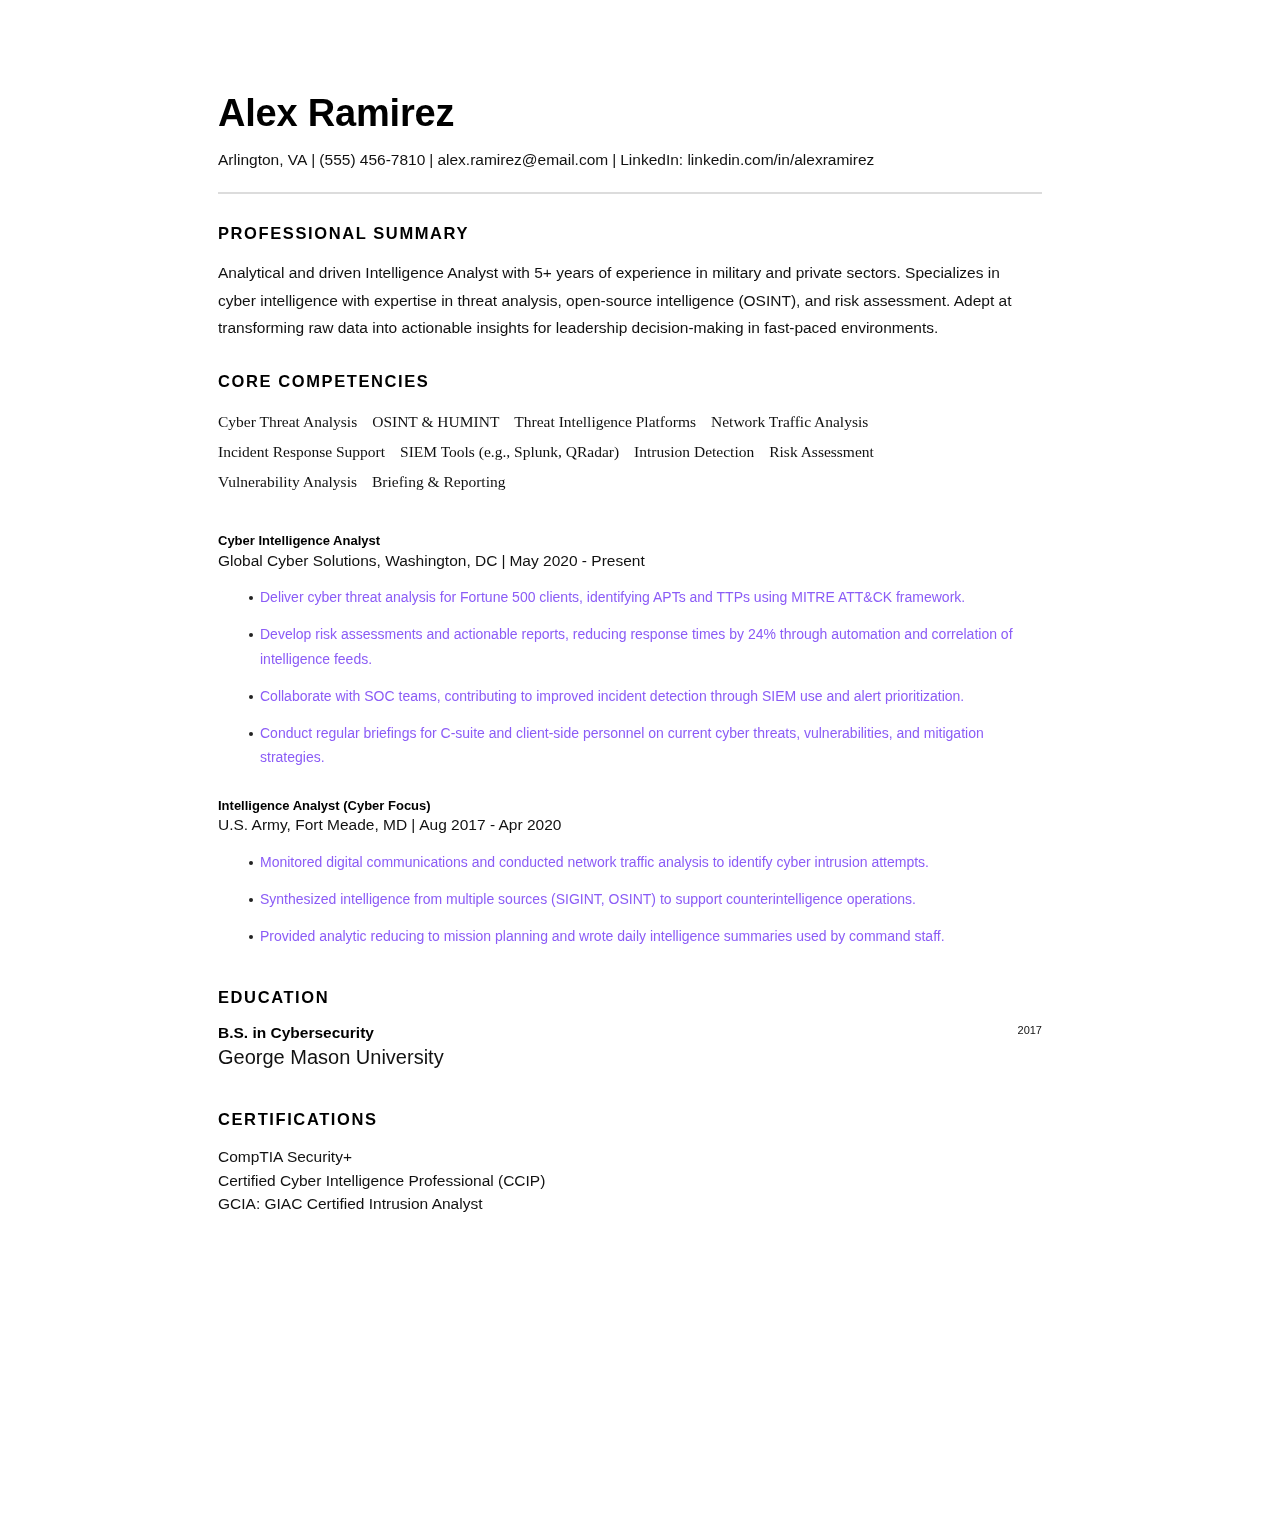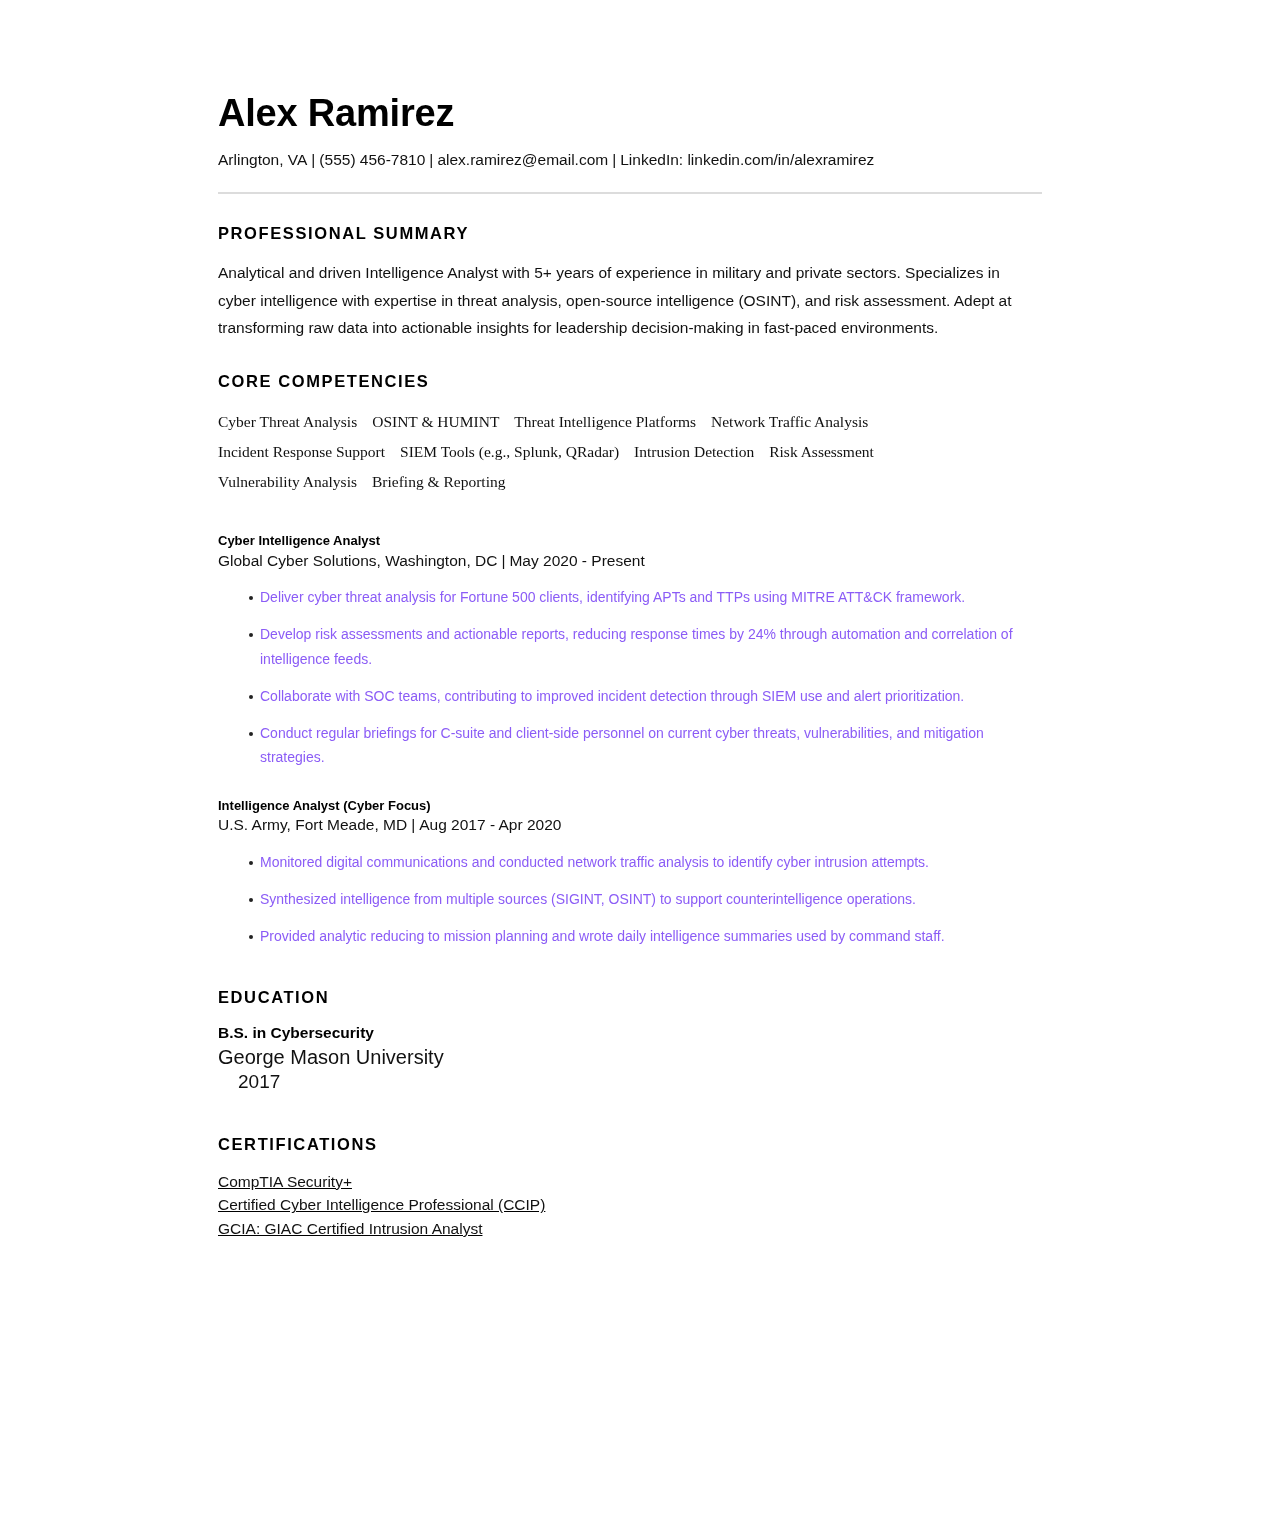--- a/index.html
+++ b/index.html
@@ -140,47 +140,46 @@
     background: #222;
     border-radius: 50%;
   }
 
   
   .edu-entry {
     display: flex;
     justify-content: flex-start;
     align-items: flex-start;
     width: 824px;
-    flex-direction: column;
   }
   .edu-left { flex: 1 1 auto; }
   .edu-degree {
     font-size: 15.5px;
     font-weight: bold;
     line-height: 1.3;
     margin: 0;
     color: #000;
   }
   .edu-school {
     font-size: 20px;
     line-height: 1.3;
     margin: 1px 0 0 0;
     color: #111;
   }
   .edu-year {
-    font-size: 19px;
+    font-size: 11px;
     line-height: 1.3;
     color: #111;
     flex: 0 0 auto;
     padding-left: 20px;
     text-align: right;
   }
 
   
-  .cert-list { margin: 0; padding: 0; list-style: none; text-decoration: underline; }
+  .cert-list { margin: 0; padding: 0; list-style: none; }
   .cert-list li {
     font-size: 15.5px;
     line-height: 1.52;
     color: #111;
   }
 
   .section--education { margin-top: 40px; }
   .section--certifications { margin-top: 40px; }
   .section--experience { margin-top: 36px; }
 </style>

